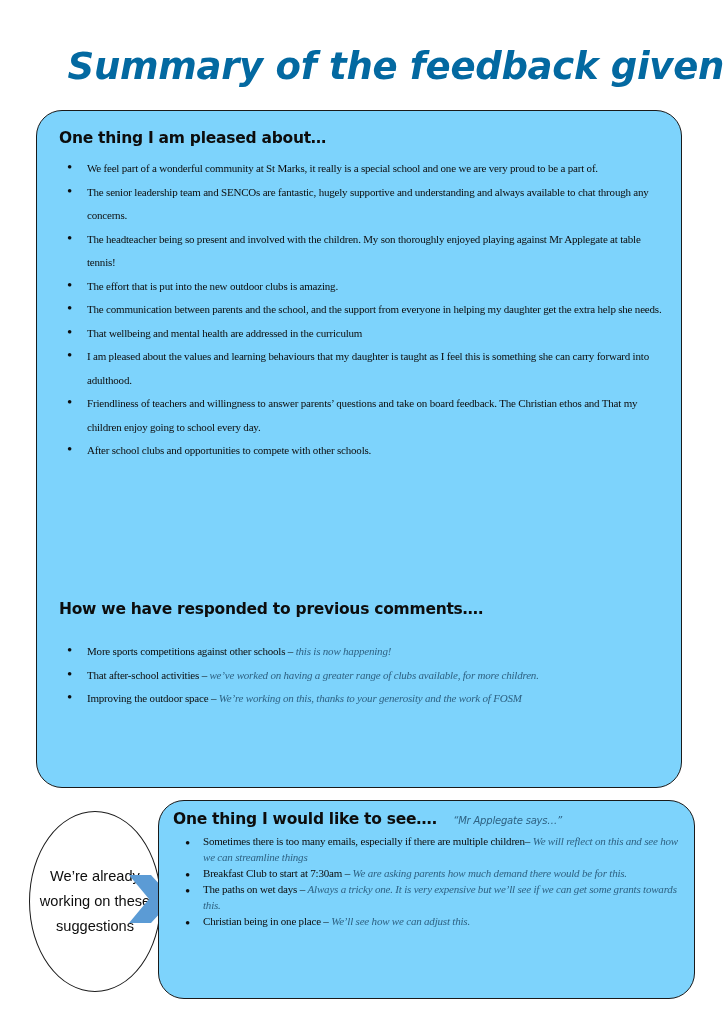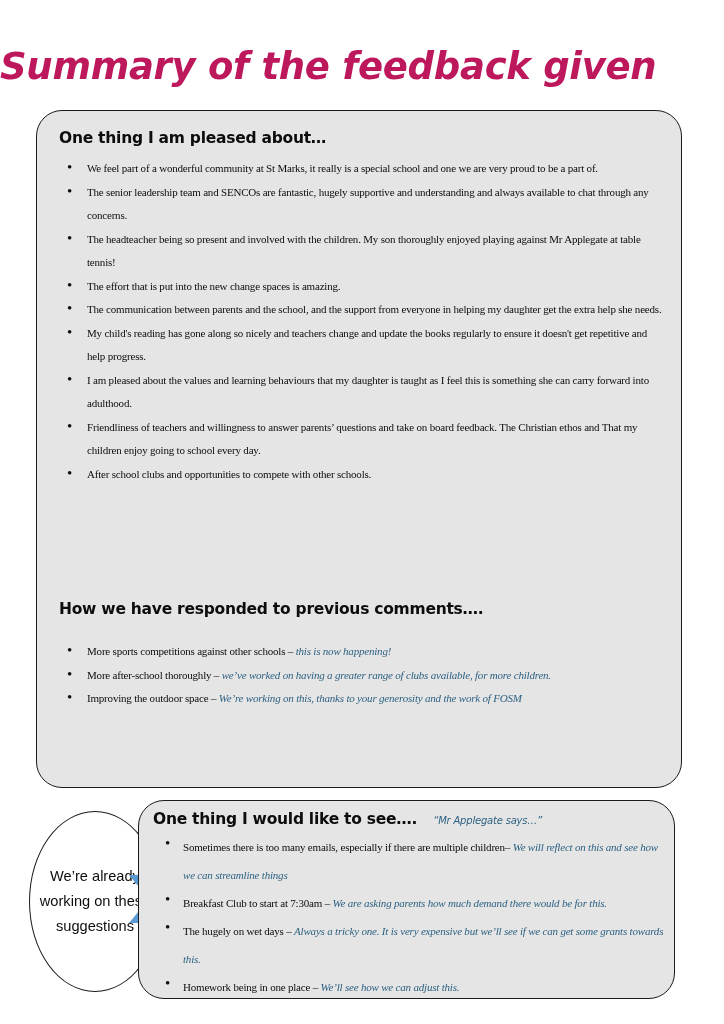--- a/index.html
+++ b/index.html
@@ -21,49 +21,49 @@
     inset: 0;
     background: #ffffff;
   }
 
   
   .doc-title {
     position: absolute;
     left: 0;
     right: 0;
     top: 44px;
-    text-align: left;
+    text-align: right;
     font-family: "DejaVu Sans", sans-serif;
     font-style: italic;
     font-weight: 700;
     font-size: 37px;
     line-height: 46px;
     letter-spacing: -0.3px;
-    color: #be185d;
+    color: #0369a1;
     white-space: nowrap;
   }
 
   
   .panel {
     position: absolute;
     border: 1.4px solid #1a1a1a;
     border-radius: 26px;
-    background: #e5e5e5;
+    background: #7dd3fc;
     box-sizing: border-box;
   }
 
   #top-panel {
     left: 36px;
     top: 110px;
     width: 646px;
     height: 678px;
   }
 
   #bottom-panel {
-    left: 138px;
+    left: 158px;
     top: 800px;
     width: 537px;
     height: 199px;
   }
 
   
   .section-heading {
     font-family: "DejaVu Sans", sans-serif;
     font-weight: 700;
     font-size: 15.5px;
@@ -138,21 +138,21 @@
   }
   .quote {
     font-style: italic;
     font-size: 10px;
     color: #2E6283;
     font-family: "DejaVu Sans", sans-serif;
     letter-spacing: -0.2px;
   }
   #see-list > li {
     padding-left: 30px;
-    line-height: 28px;
+    line-height: 16px;
   }
   #see-list > li::before { left: 12px; }
 
   
   #oval {
     position: absolute;
     left: 29px;
     top: 811px;
     width: 132px;
     height: 181px;
@@ -190,34 +190,34 @@
   <div class="doc-title">Summary of the feedback given</div>
 
   <div class="panel" id="top-panel">
 
     <div id="pleased-wrap">
       <div class="section-heading">One thing I am pleased about…</div>
       <ul class="bullets" id="pleased-list">
           <li><span>We feel part of a wonderful community at St Marks, it really is a special school and one we are very proud to be a part of.</span></li>
           <li><span>The senior leadership team and SENCOs are fantastic, hugely supportive and understanding and always available to chat through any concerns.</span></li>
           <li><span>The headteacher being so present and involved with the children. My son thoroughly enjoyed playing against Mr Applegate at table tennis!</span></li>
-          <li><span>The effort that is put into the new change spaces is amazing.</span></li>
+          <li><span>The effort that is put into the new outdoor clubs is amazing.</span></li>
           <li><span>The communication between parents and the school, and the support from everyone in helping my daughter get the extra help she needs.</span></li>
-          <li><span>My child's reading has gone along so nicely and teachers change and update the books regularly to ensure it doesn't get repetitive and help progress.</span></li>
+          <li><span>That wellbeing and mental health are addressed in the curriculum</span></li>
           <li><span>I am pleased about the values and learning behaviours that my daughter is taught as I feel this is something she can carry forward into adulthood.</span></li>
           <li><span>Friendliness of teachers and willingness to answer parents’ questions and take on board feedback. The Christian ethos and That my children enjoy going to school every day.</span></li>
           <li><span>After school clubs and opportunities to compete with other schools.</span></li>
         </ul>
     </div>
 
     <div id="responded-wrap">
       <div class="section-heading">How we have responded to previous comments….</div>
       <ul class="bullets" id="responded-list">
           <li><span class="lead">More sports competitions against other schools – </span><span class="resp">this is now happening!</span></li>
-          <li><span class="lead">More after-school thoroughly – </span><span class="resp">we’ve worked on having a greater range of clubs available, for more children.</span></li>
+          <li><span class="lead">That after-school activities – </span><span class="resp">we’ve worked on having a greater range of clubs available, for more children.</span></li>
           <li><span class="lead">Improving the outdoor space – </span><span class="resp">We’re working on this, thanks to your generosity and the work of FOSM</span></li>
         </ul>
     </div>
 
   </div>
 
   <div id="oval">
     <div id="oval-text">We’re already working on these suggestions</div>
   </div>
 
@@ -229,19 +229,19 @@
 
   <div class="panel" id="bottom-panel">
     <div id="see-wrap">
       <div class="see-head-row">
         <span class="section-heading">One thing I would like to see….</span>
         <span class="quote">“Mr Applegate says…”</span>
       </div>
       <ul class="bullets" id="see-list">
           <li><span class="lead">Sometimes there is too many emails, especially if there are multiple children– </span><span class="resp">We will reflect on this and see how we can streamline things</span></li>
           <li><span class="lead">Breakfast Club to start at 7:30am – </span><span class="resp">We are asking parents how much demand there would be for this.</span></li>
-          <li><span class="lead">The hugely on wet days – </span><span class="resp">Always a tricky one. It is very expensive but we’ll see if we can get some grants towards this.</span></li>
-          <li><span class="lead">Homework being in one place – </span><span class="resp">We’ll see how we can adjust this.</span></li>
+          <li><span class="lead">The paths on wet days – </span><span class="resp">Always a tricky one. It is very expensive but we’ll see if we can get some grants towards this.</span></li>
+          <li><span class="lead">Christian being in one place – </span><span class="resp">We’ll see how we can adjust this.</span></li>
         </ul>
     </div>
   </div>
 
 </div>
 
 </body></html>

